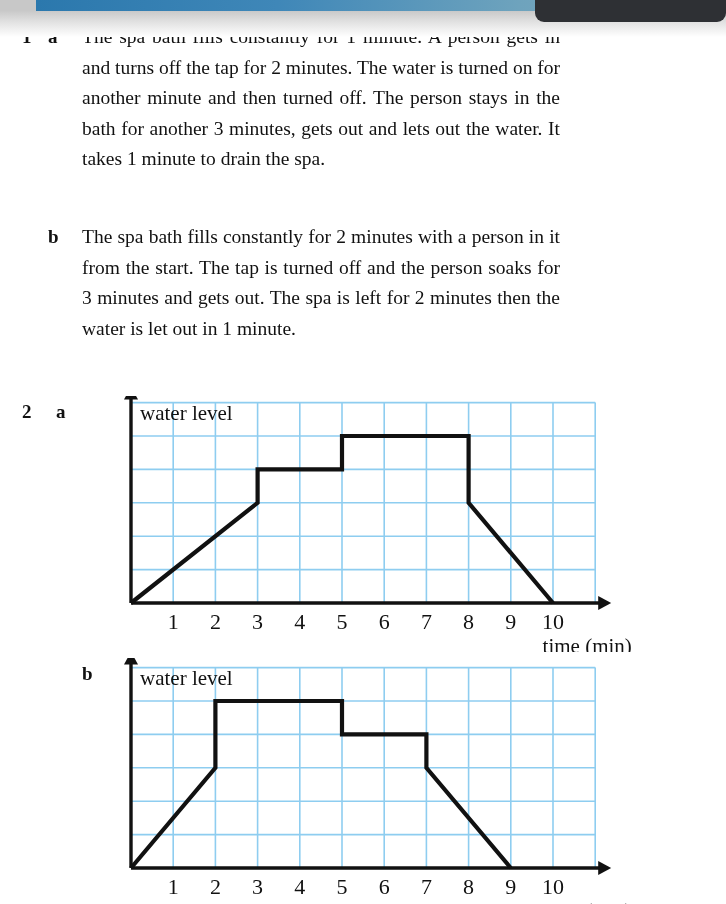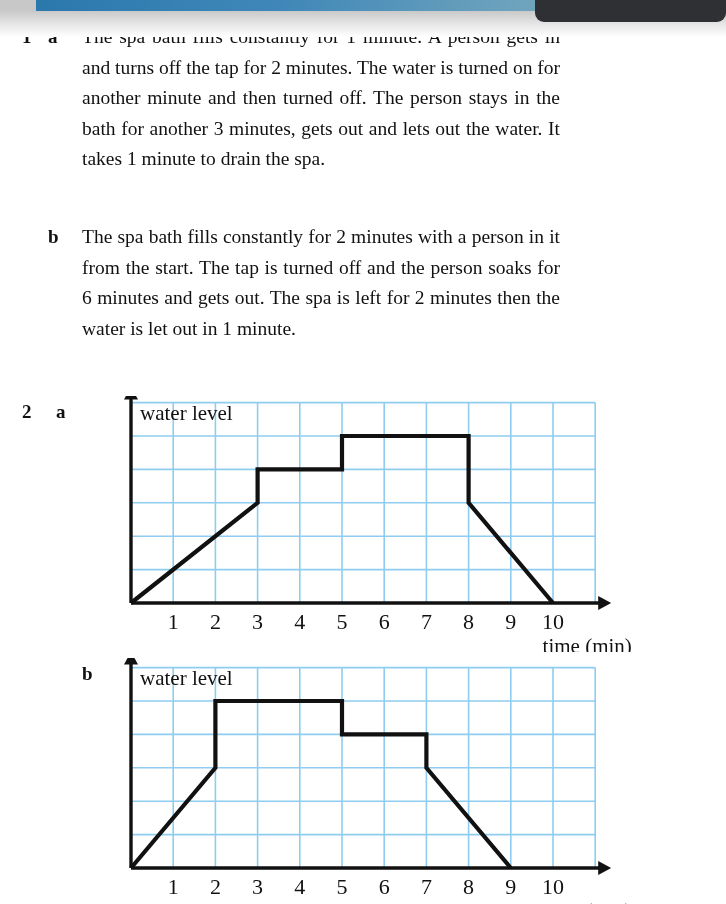--- a/index.html
+++ b/index.html
@@ -159,21 +159,21 @@
 
 <div class="qblock" id="q1a-block">
   <div class="q-number">1</div>
   <div class="q-letter">a</div>
   <div class="q-body">The spa bath fills constantly for 1 minute. A person gets in and turns off the tap for 2 minutes. The water is turned on for another minute and then turned off. The person stays in the bath for another 3 minutes, gets out and lets out the water. It takes 1 minute to drain the spa.</div>
 </div>
 
 <div class="qblock" id="q1b-block">
   <div class="q-number"></div>
   <div class="q-letter">b</div>
-  <div class="q-body">The spa bath fills constantly for 2 minutes with a person in it from the start. The tap is turned off and the person soaks for 6 minutes and gets out. The spa is left for 2 minutes then the water is let out in 1 minute.</div>
+  <div class="q-body">The spa bath fills constantly for 2 minutes with a person in it from the start. The tap is turned off and the person soaks for 3 minutes and gets out. The spa is left for 2 minutes then the water is let out in 1 minute.</div>
 </div>
 
 <div class="figure" id="figure-a">
   <div class="fig-number" id="fig-a-number">2</div>
   <div class="fig-letter" id="fig-a-letter">a</div>
   <svg class="fig-svg" id="svg-a" width="726" height="256">
       <line x1="131" y1="6.600000000000023" x2="131" y2="207" class="grid-line"></line>
       <line x1="173.2" y1="6.600000000000023" x2="173.2" y2="207" class="grid-line"></line>
       <line x1="215.4" y1="6.600000000000023" x2="215.4" y2="207" class="grid-line"></line>
       <line x1="257.6" y1="6.600000000000023" x2="257.6" y2="207" class="grid-line"></line>

